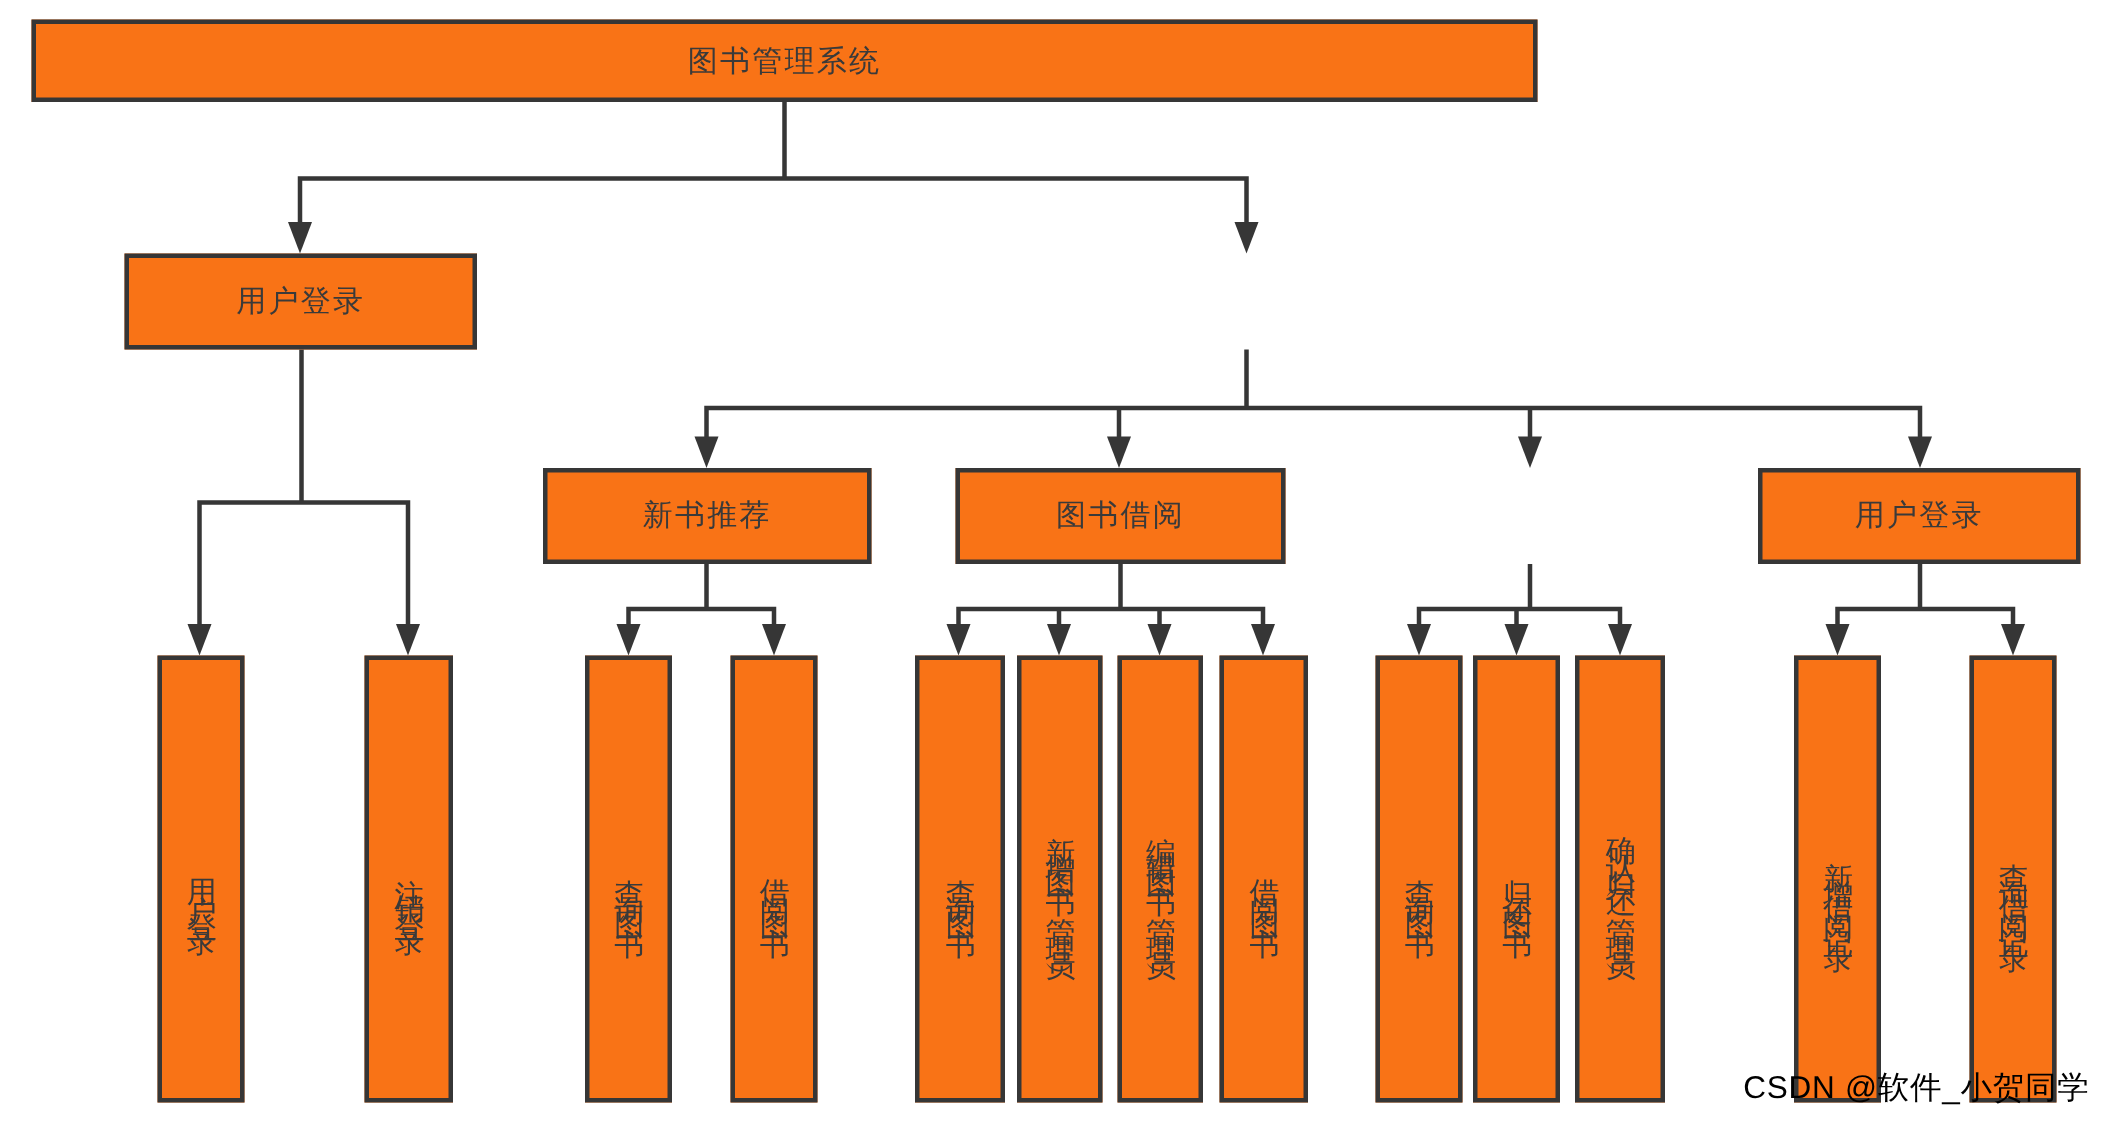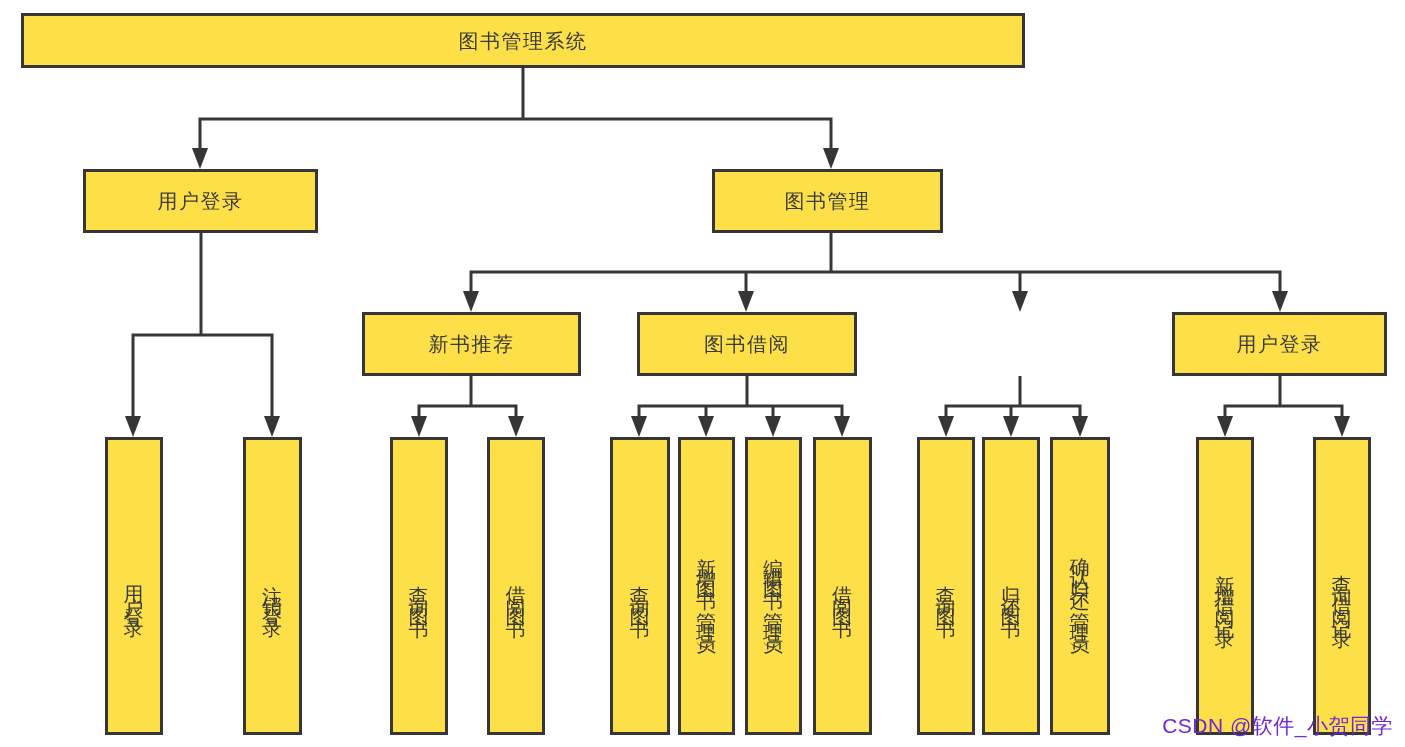--- a/index.html
+++ b/index.html
@@ -2,32 +2,32 @@
 <html><head>
 <meta charset="utf-8">
 <style>
   html,body{margin:0;padding:0;background:#ffffff;}
   .stage{
     position:relative;width:1405px;height:747px;background:#ffffff;overflow:hidden;
     font-family:"Liberation Sans","DejaVu Sans",sans-serif;
   }
   .wires{position:absolute;left:0;top:0;width:1405px;height:747px;}
   .node{
-    position:absolute;box-sizing:border-box;background:#fde047;
+    position:absolute;box-sizing:border-box;background:#f97316;
     border:3px solid #363636;color:#3a3a3a;
     display:flex;align-items:center;justify-content:center;
   }
   .h-node .lbl{font-size:20px;letter-spacing:1.5px;line-height:1;white-space:nowrap;}
   .v-node .lbl{
     writing-mode:vertical-lr;text-orientation:mixed;
     font-size:20px;line-height:1;letter-spacing:11px;margin-bottom:-11px;white-space:nowrap;
   }
   .watermark{
     position:absolute;top:714px;right:12px;
-    font-size:21px;letter-spacing:0.5px;color:#6d28d9;line-height:1.1;white-space:nowrap;
+    font-size:21px;letter-spacing:0.5px;color:#000000;line-height:1.1;white-space:nowrap;
   }
 </style>
 </head>
 <body>
 
 <div class="stage">
 
   <svg class="wires" viewBox="0 0 1405 747" aria-hidden="true">
     <g stroke="#363636" stroke-width="3" fill="none">
 
@@ -67,23 +67,20 @@
       <polygon points="1334,416 1350,416 1342,437"></polygon>
     </g>
   </svg>
 
   <div class="node h-node" style="left:21px;top:13px;width:1004px;height:55px">
     <span class="lbl">图书管理系统</span>
   </div>
 
   <div class="node h-node" style="left:83px;top:169px;width:235px;height:64px">
     <span class="lbl">用户登录</span>
-  </div>
-  <div class="node h-node" style="left:712px;top:169px;width:231px;height:64px">
-    <span class="lbl">图书管理</span>
   </div>
 
   <div class="node h-node" style="left:362px;top:312px;width:219px;height:64px">
     <span class="lbl">新书推荐</span>
   </div>
   <div class="node h-node" style="left:637px;top:312px;width:220px;height:64px">
     <span class="lbl">图书借阅</span>
   </div>
   <div class="node h-node" style="left:1172px;top:312px;width:215px;height:64px">
     <span class="lbl">用户登录</span>

